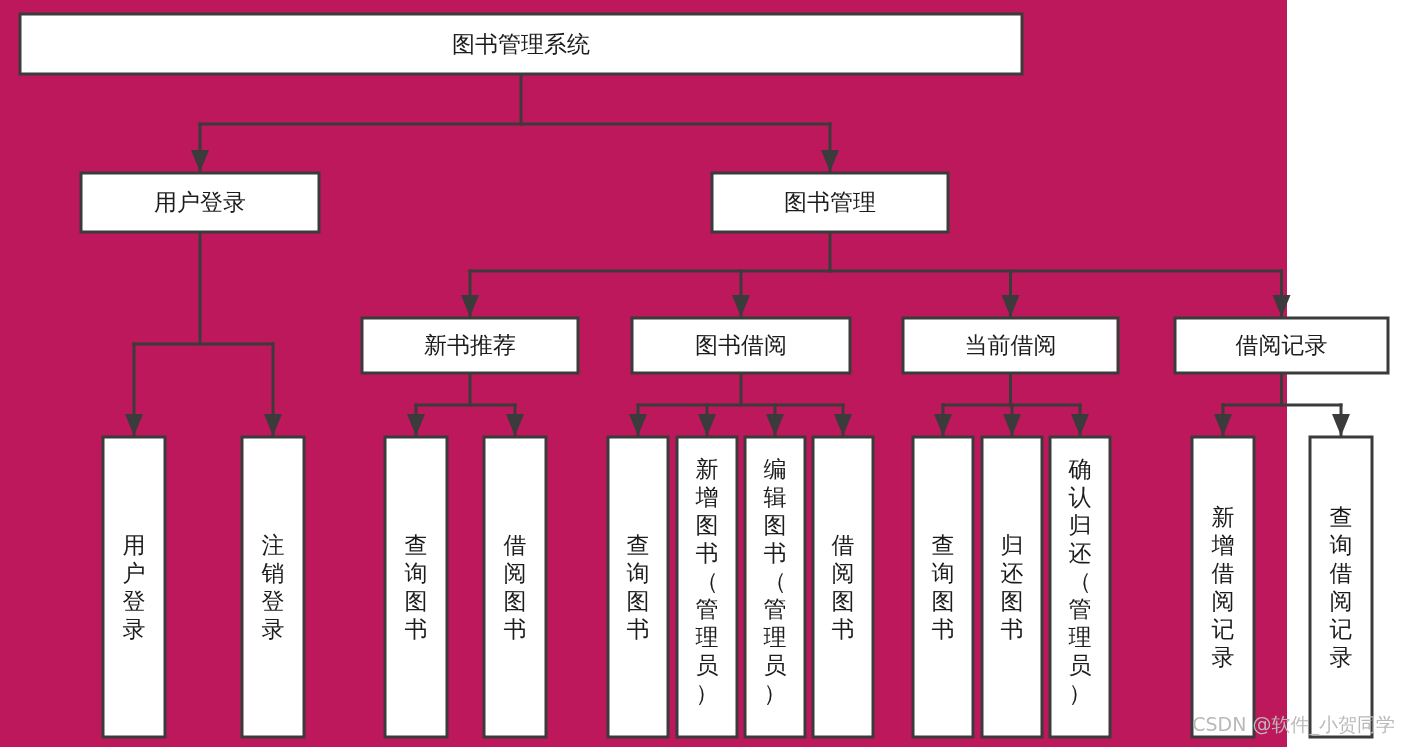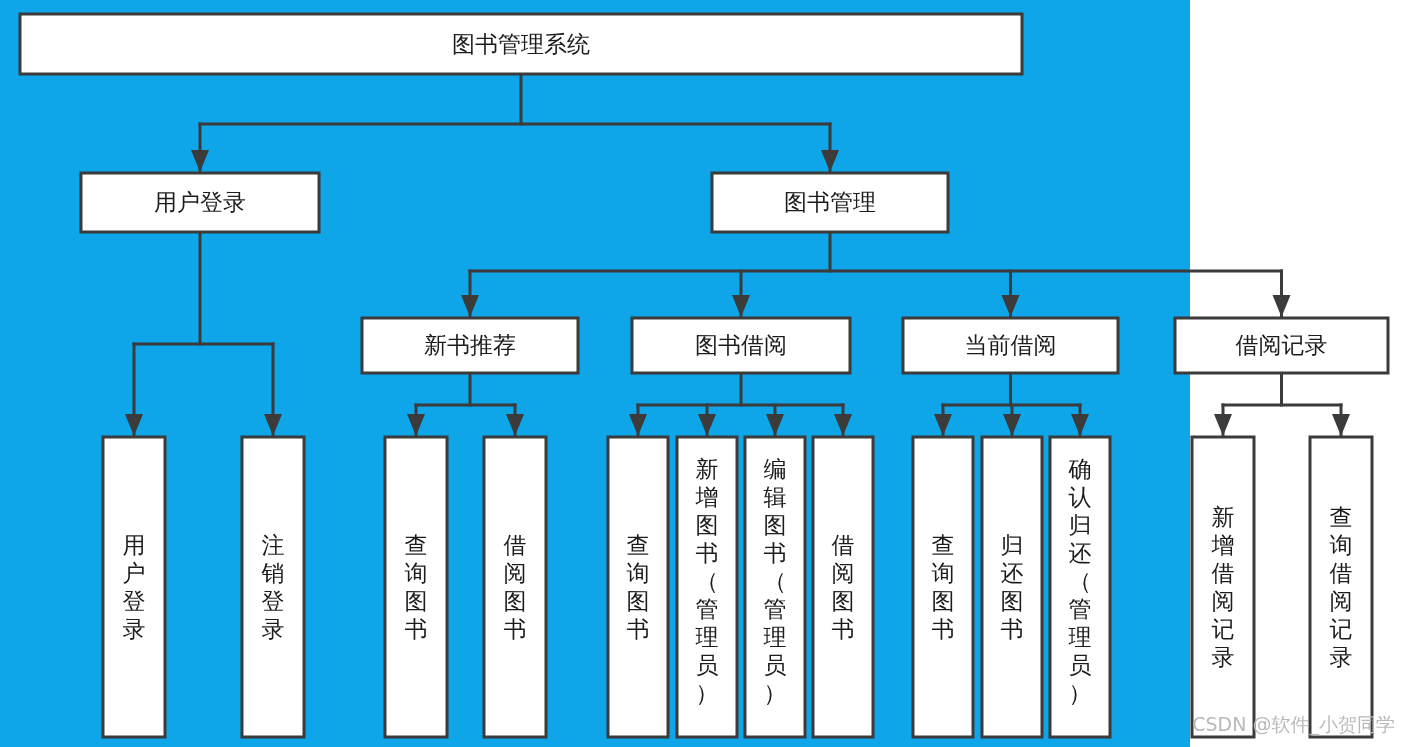--- a/index.html
+++ b/index.html
@@ -8,23 +8,23 @@
     background: #ffffff;
   }
   body {
     width: 1405px;
     height: 747px;
     font-family: "DejaVu Sans", "Liberation Sans", sans-serif;
     overflow: hidden;
   }
   #diagram-root {
     position: relative;
-    width: 1190px;
+    width: 1287px;
     height: 747px;
-    background: #0ea5e9;
+    background: #be185d;
   }
   svg.canvas {
     position: absolute;
     left: 0;
     top: 0;
     width: 1405px;
     height: 747px;
   }
   .node-box {
     fill: #ffffff;

